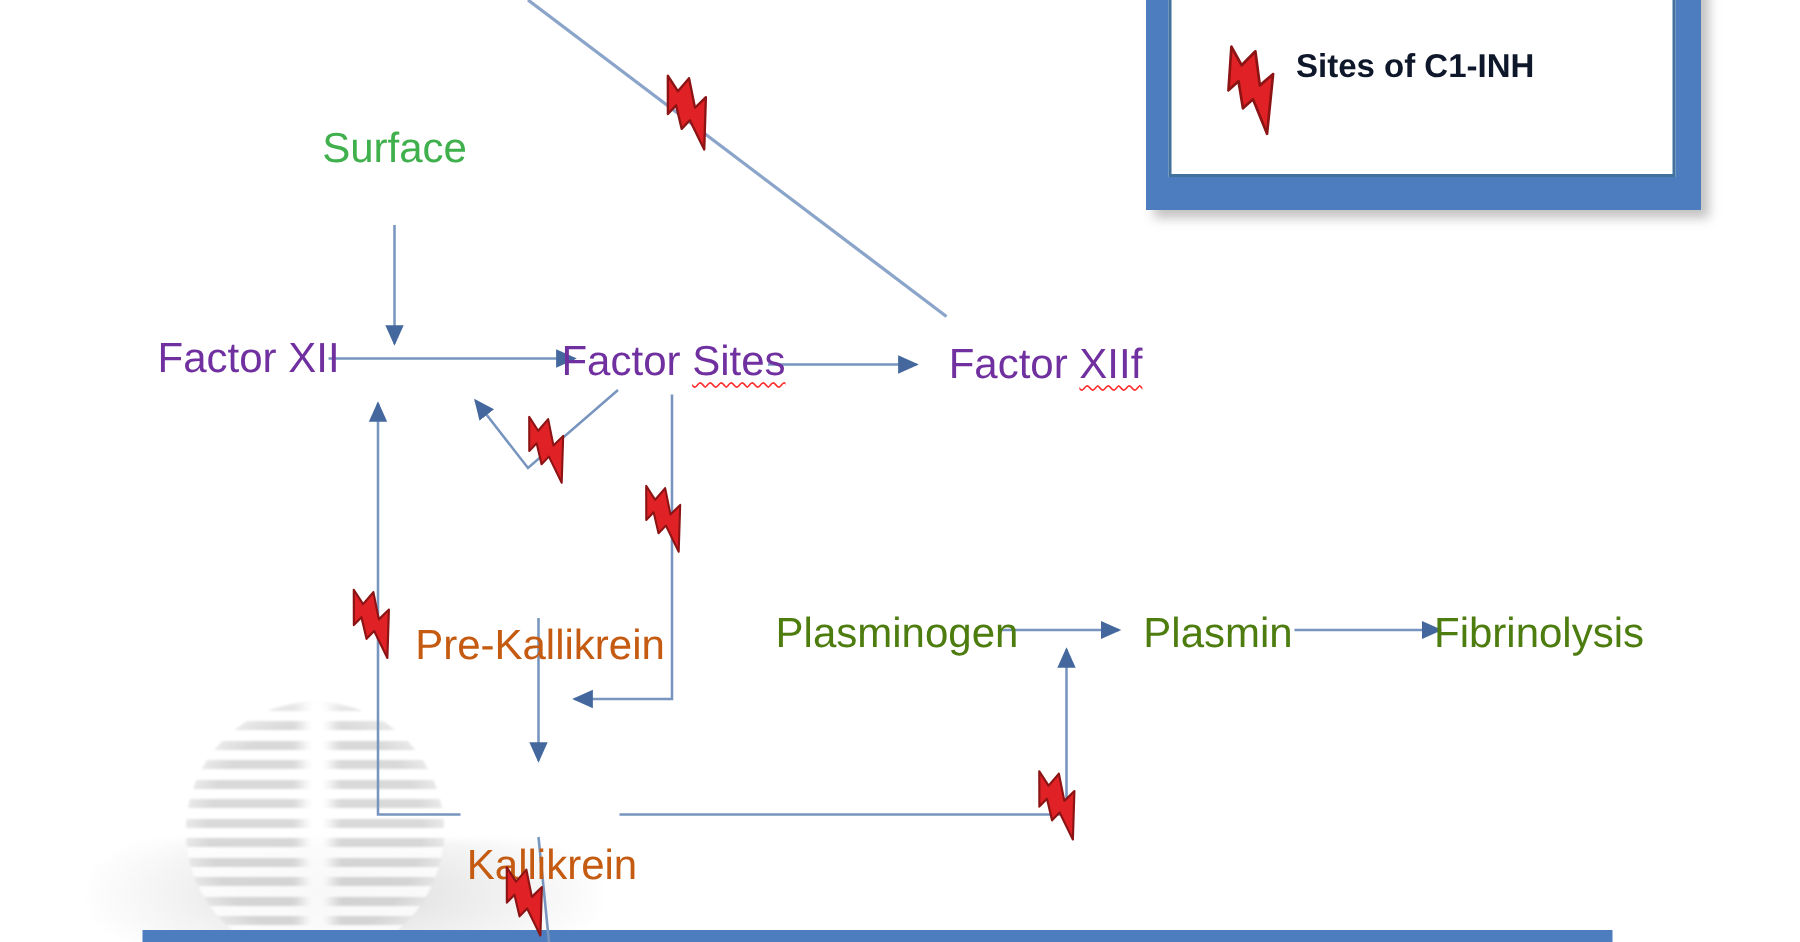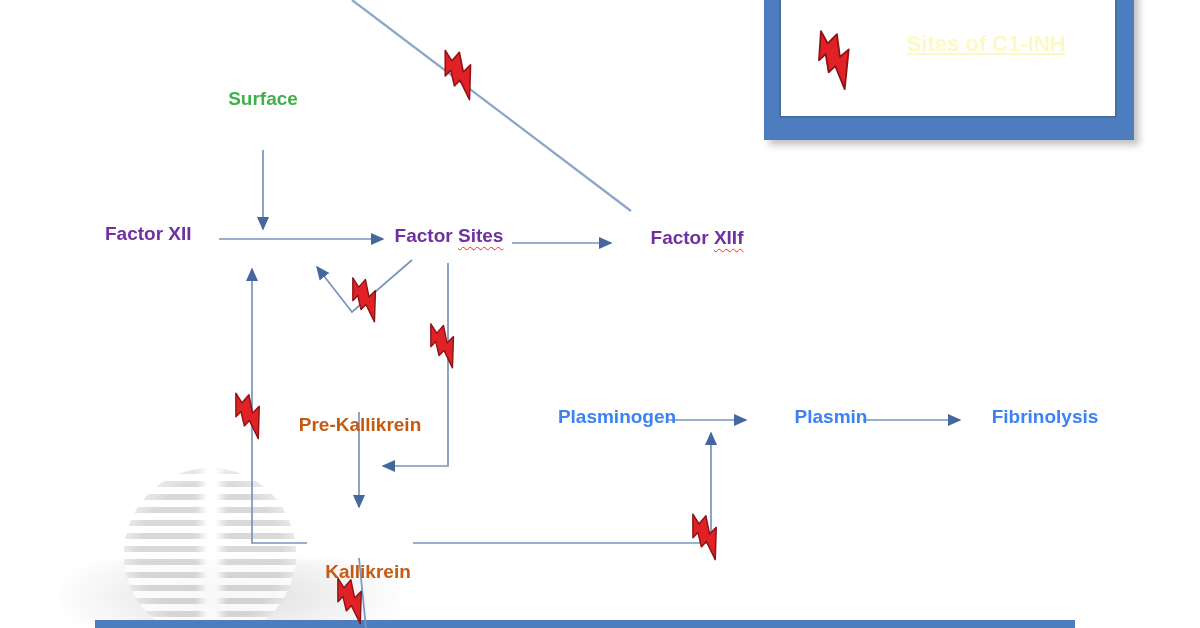--- a/index.html
+++ b/index.html
@@ -25,42 +25,42 @@
   }
   .watermark::after{
     content:"";position:absolute;inset:0;border-radius:50%;
     background:radial-gradient(circle at 50% 50%,rgba(255,255,255,0) 58%,rgba(255,255,255,.9) 85%);
   }
   
   svg.lines{position:absolute;left:0;top:0;width:1200px;height:628px;z-index:3;}
   .ln{fill:none;stroke:#7795bf;stroke-width:1.7px;}
   .ln.thick{stroke:#8ba4c9;stroke-width:2.2px;}
   
-  .node{position:absolute;font-weight:bold;font-size:19px;line-height:1.1;white-space:nowrap;z-index:4;}
+  .node{position:absolute;font-weight:normal;font-size:28px;line-height:1.1;white-space:nowrap;z-index:4;}
   .center{transform:translateX(-50%);}
   .purple{color:#7030a0;}
   .green{color:#3fb04c;text-align:center;line-height:37px;}
   .orange{color:#c55a11;margin-top:31px;}
-  .cyan{color:#3b82f6;margin-left:19px;}
+  .cyan{color:#4d7c0f;}
   .squiggle{text-decoration:underline wavy #ff2a2a 1px;text-underline-offset:4px;}
   
   .bolt{position:absolute;z-index:5;transform:rotate(-38deg);}
   .bolt path{fill:#e02126;stroke:#8d1414;stroke-width:1.4px;stroke-linejoin:round;}
   
   .legend{
     position:absolute;left:764px;top:-24px;width:370px;height:164px;
     background:#4d7dbe;z-index:6;box-shadow:5px 5px 7px rgba(120,120,120,.45);
   }
   .legend-inner{
     position:absolute;left:15px;right:17px;top:16px;bottom:22px;
     background:#ffffff;border:2px solid #41719c;
   }
   .legend-text{
     position:absolute;left:100px;width:244px;top:50px;
-    text-align:center;font-weight:bold;font-size:22px;line-height:36px;color:#fef9c3;z-index:7;text-decoration:underline;
+    font-weight:bold;font-size:22px;line-height:36px;color:#0f172a;z-index:7;
   }
   .legend .bolt{left:52px;top:50px;transform:rotate(-34deg);}
   
   .bottom-bar{position:absolute;left:95px;top:620px;width:980px;height:8px;background:#4d7dbe;z-index:2;}
 </style>
 </head>
 <body>
 
 <div class="canvas">
 

